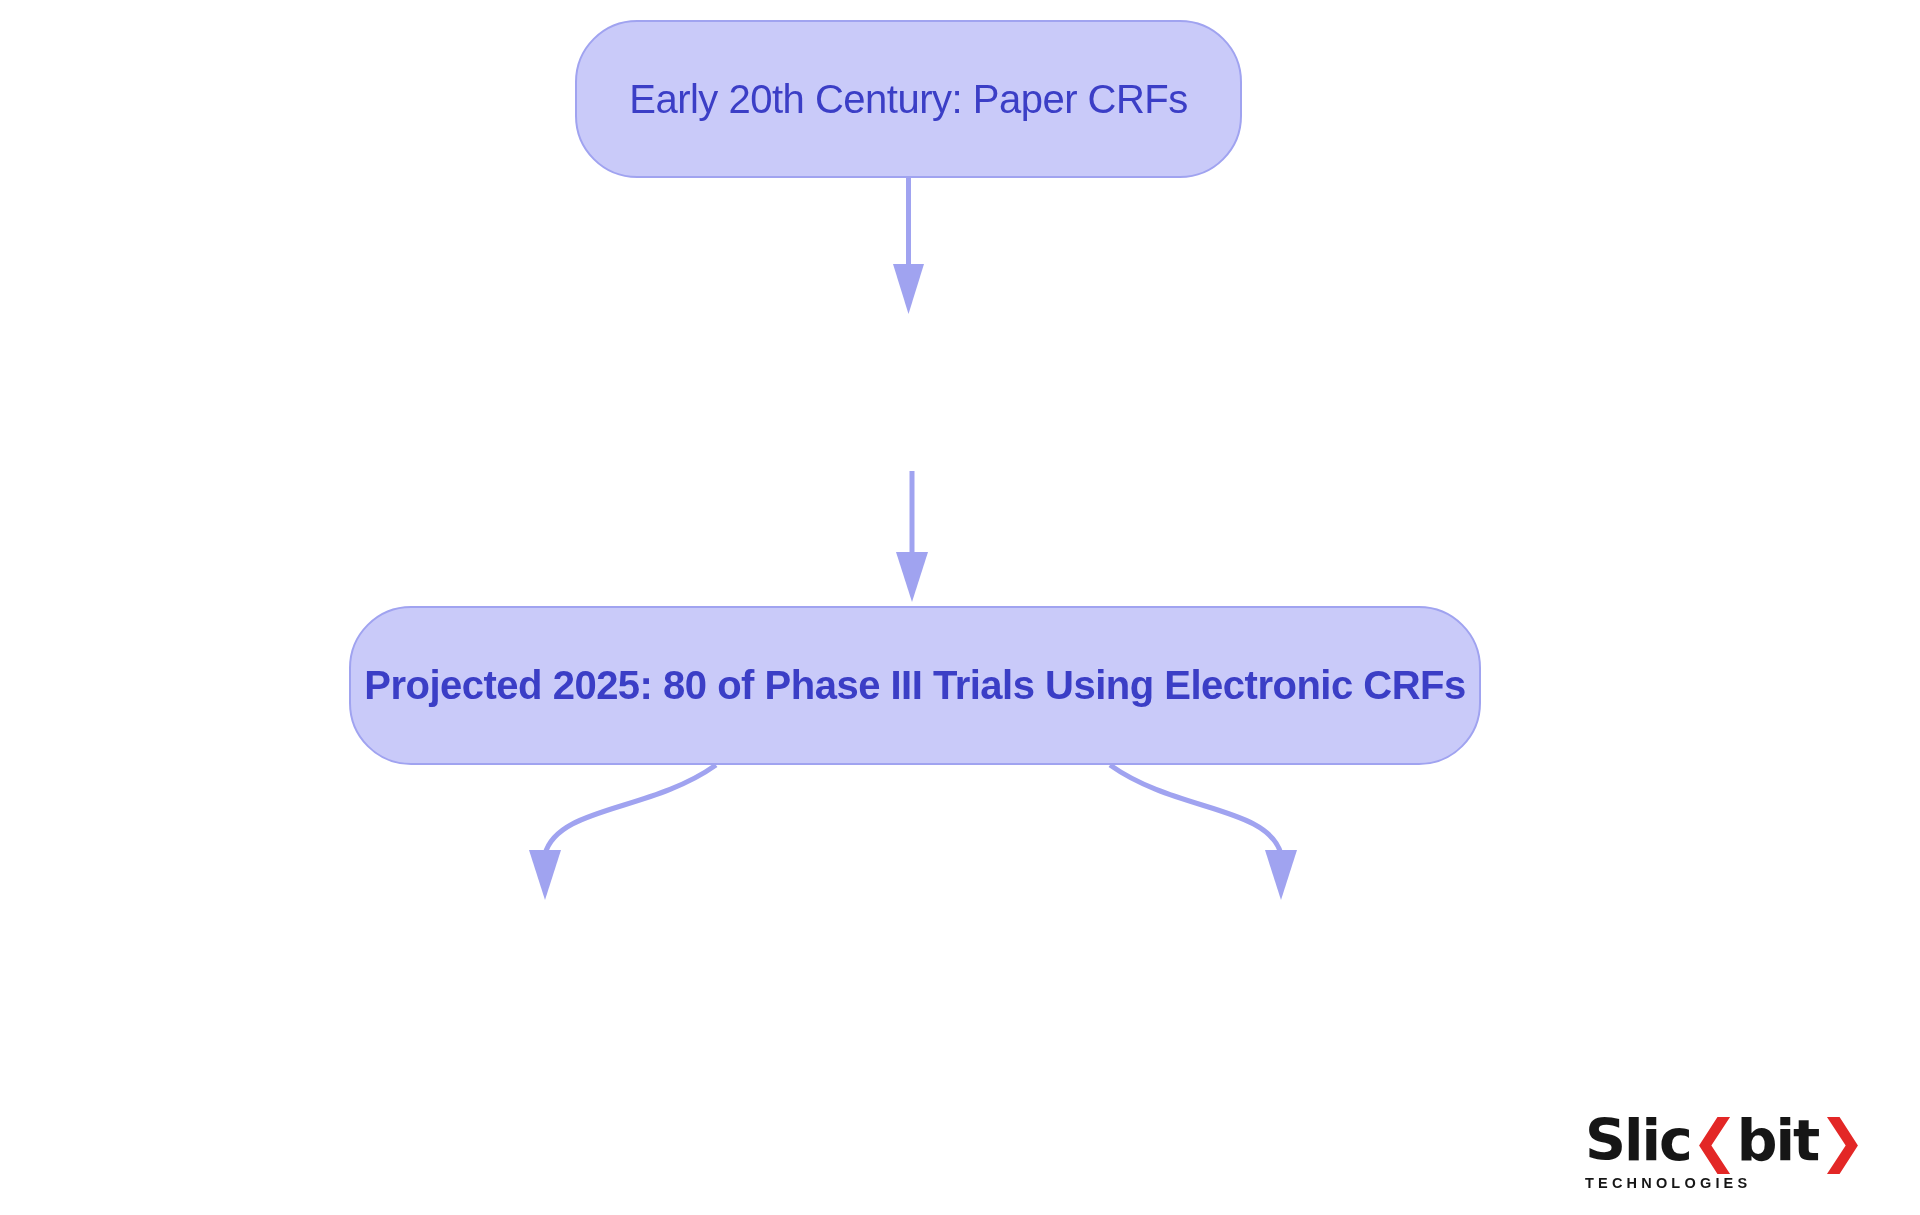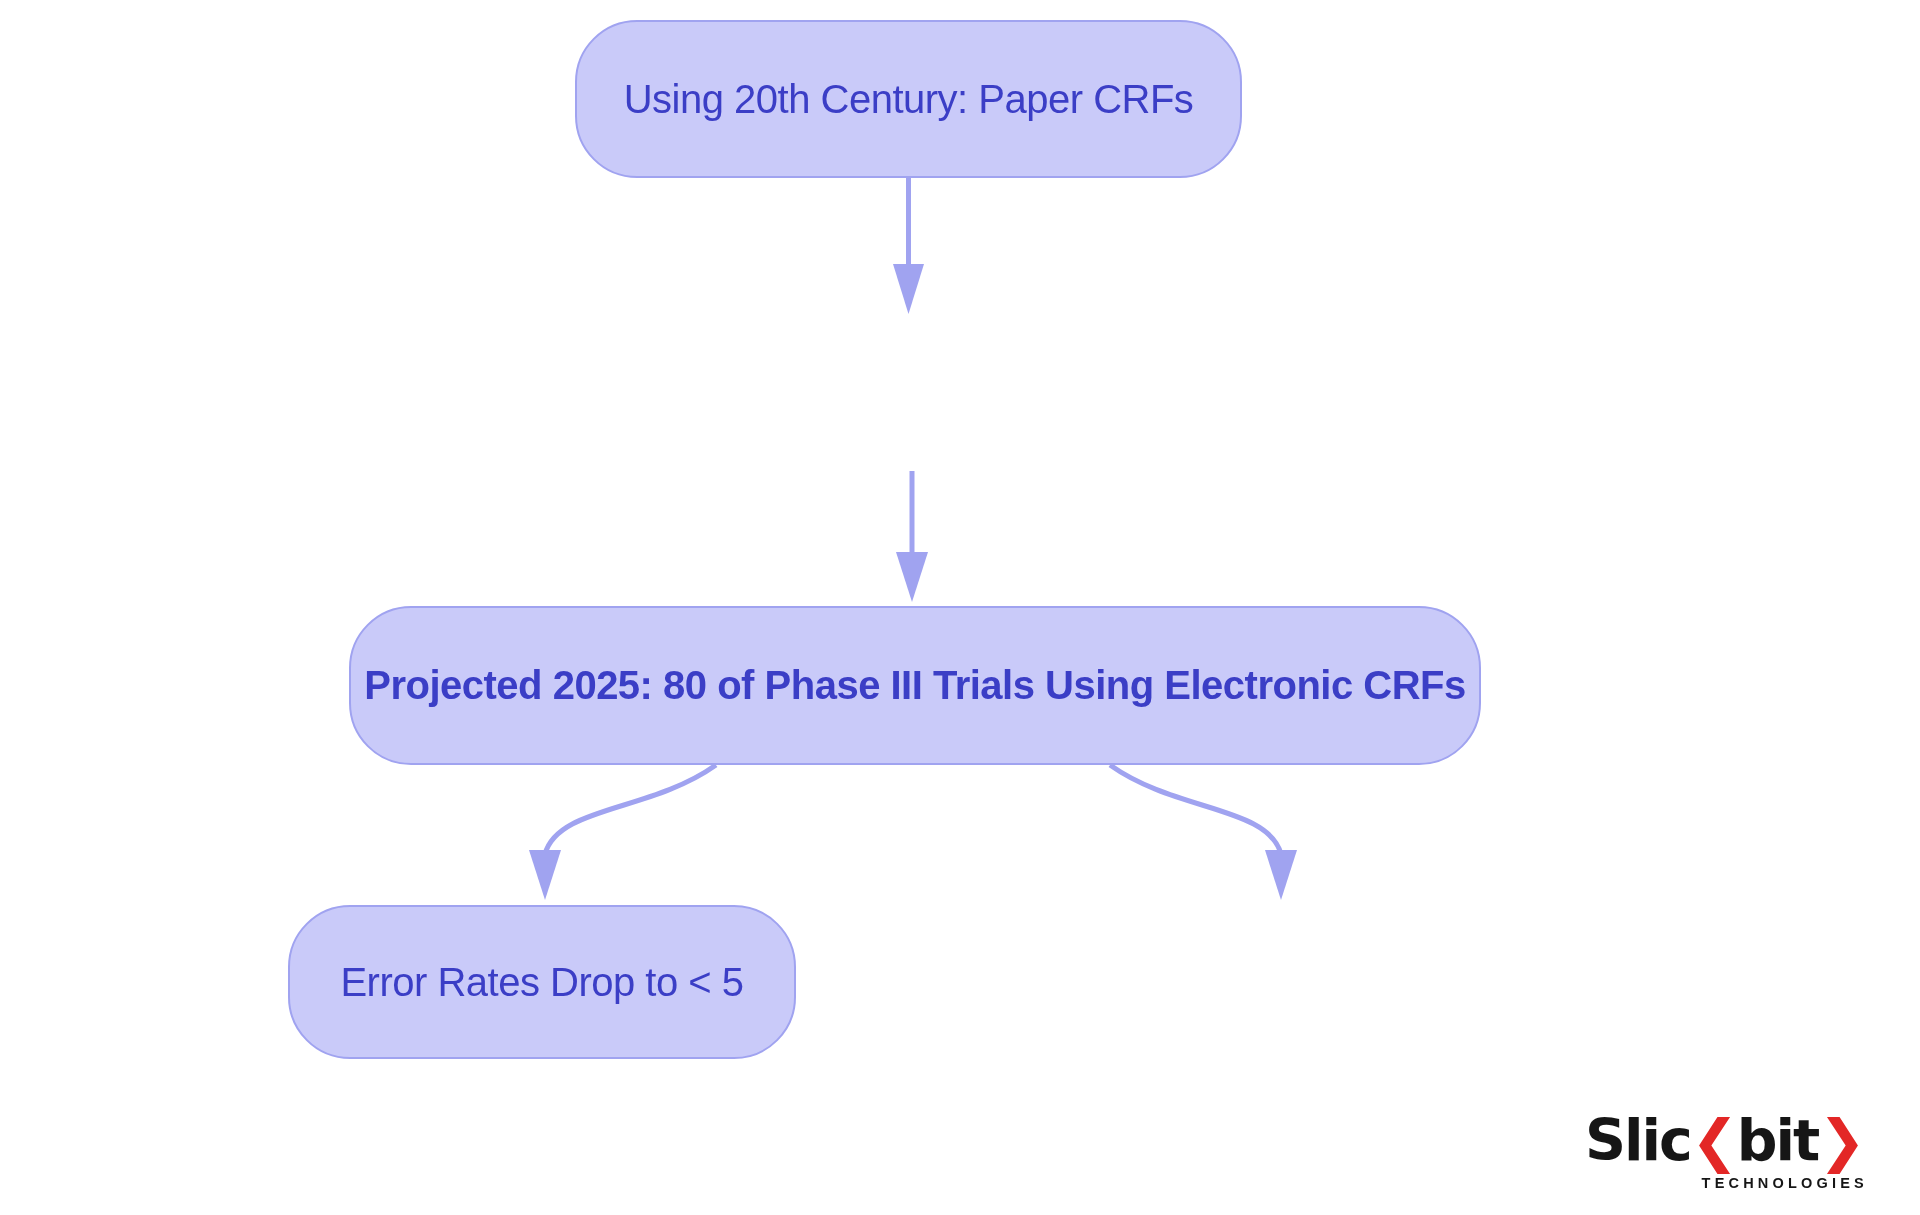--- a/index.html
+++ b/index.html
@@ -28,21 +28,21 @@
     font-size:40px;
     letter-spacing:-0.5px;
     white-space:nowrap;
     text-align:center;
   }
   .node-1{left:575px;top:20px;width:667px;height:158px;}
   .node-2{left:361px;top:316px;width:1102px;height:155px;}
   .node-3{left:349px;top:606px;width:1132px;height:159px;font-weight:bold;}
   .node-4{left:288px;top:905px;width:508px;height:154px;}
   .node-5{left:937px;top:905px;width:691px;height:154px;}
-  .logo{position:absolute;top:1112px;right:56px;text-align:right;line-height:1;}
+  .logo{position:absolute;top:1112px;right:56px;text-align:left;line-height:1;}
   .logo-main{
     font-size:57px;font-weight:800;letter-spacing:-2px;color:var(--brand);
     font-family:"DejaVu Sans","Liberation Sans",sans-serif;
   }
   .logo-main .accent{color:var(--accent);}
   .logo-sub{
     margin-top:7px;margin-right:-4px;
     font-size:14.5px;font-weight:700;letter-spacing:4.2px;color:var(--brand);
     font-family:Liberation Sans, sans-serif;
   }
@@ -65,31 +65,28 @@
       <path class="edge-line" d="M 716 765 C 650 812 558 806 545 854"></path>
       <polygon class="edge-head" points="529,850 561,850 545,900"></polygon>
     </g>
     <g>
       <path class="edge-line" d="M 1110 765 C 1176 812 1268 806 1281 854"></path>
       <polygon class="edge-head" points="1265,850 1297,850 1281,900"></polygon>
     </g>
   </svg>
 
   <div class="node node-1">
-    <span>Using 20th Century: Paper CRFs</span>
+    <span>Early 20th Century: Paper CRFs</span>
   </div>
 
 
   <div class="node node-3">
     <span>Projected 2025: 80 of Phase III Trials Using Electronic CRFs</span>
   </div>
 
-  <div class="node node-4">
-    <span>Error Rates Drop to &lt; 5</span>
-  </div>
 
 
   <div class="logo">
     <div class="logo-main"><span>Slic</span><span class="accent">❮</span><span>bit</span><span class="accent">❯</span></div>
     <div class="logo-sub">TECHNOLOGIES</div>
   </div>
 
 </div>
 
 </body></html>

